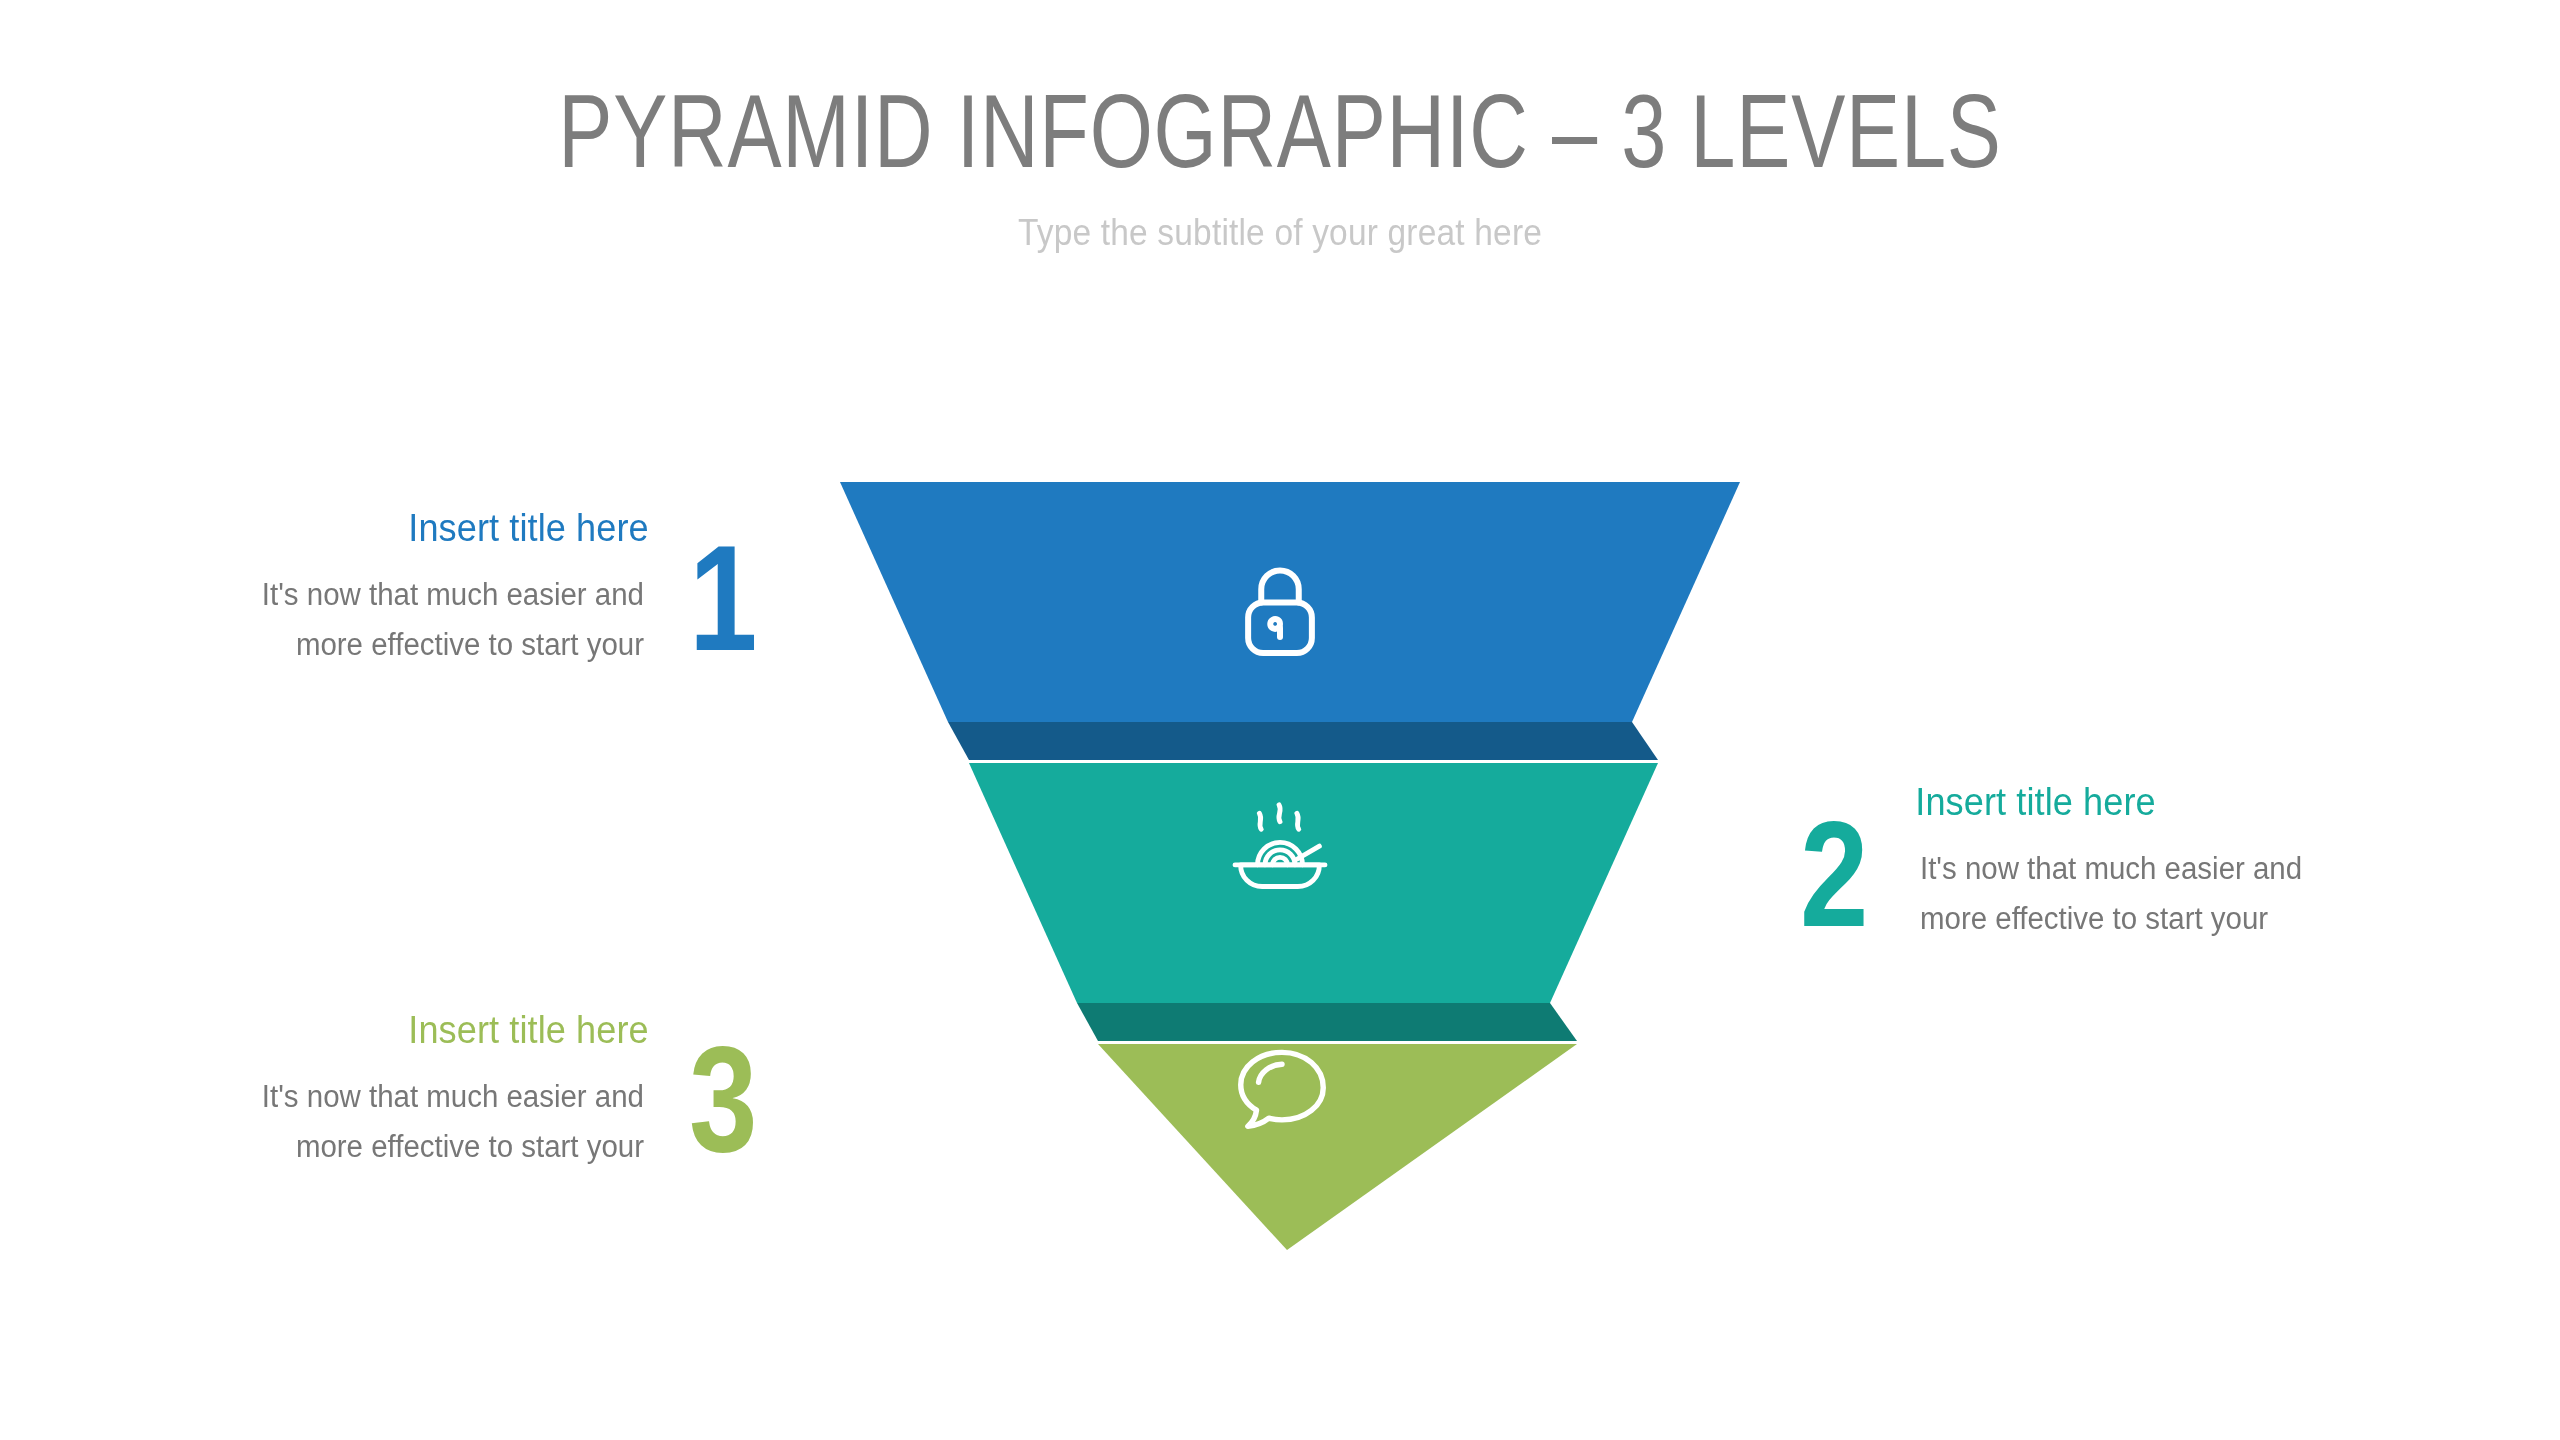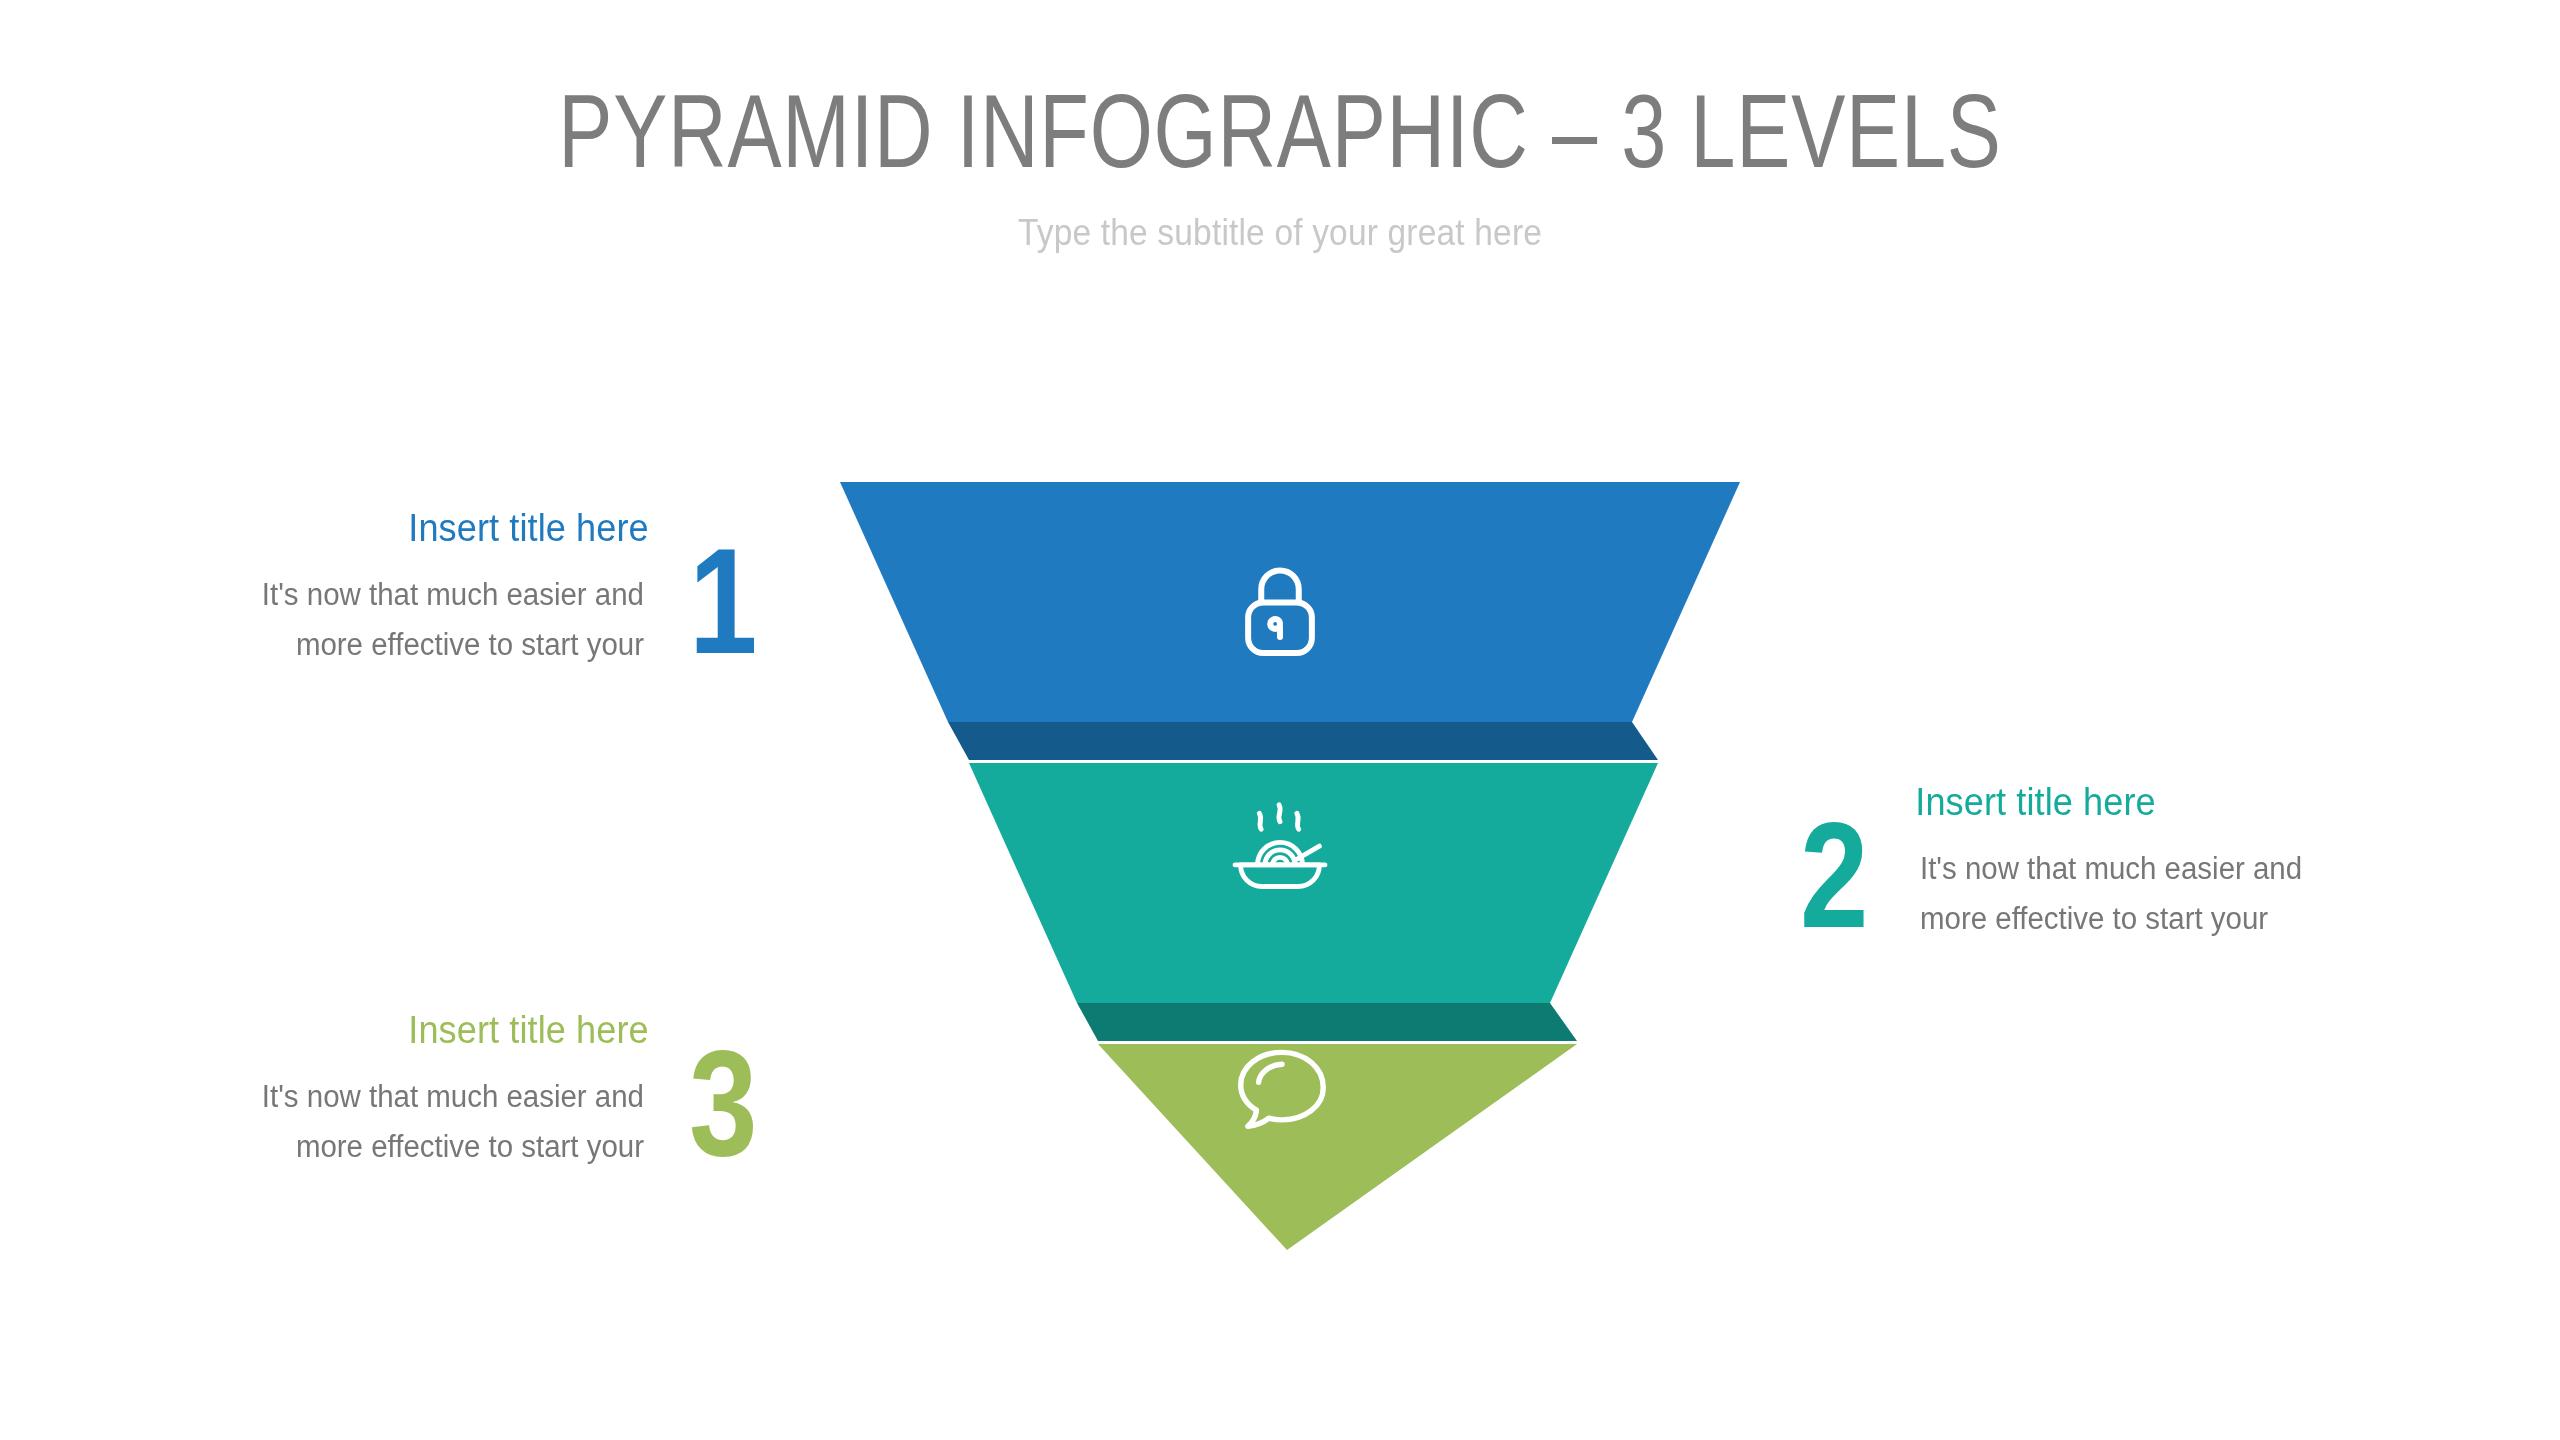--- a/index.html
+++ b/index.html
@@ -81,21 +81,21 @@
   }
   #icon-1 { left: 460px; top: 148px; }
   #icon-2 { left: 460px; top: 388px; }
   #icon-3 { left: 462px; top: 628px; }
   .seg-icon svg { display: block; width: 120px; height: 120px; }
 
   
   .level-block {
     position: absolute;
     display: flex;
-    align-items: flex-end;
+    align-items: center;
   }
   .level-text {
     display: flex;
     flex-direction: column;
   }
   .level-title {
     font-size: 38px;
     font-weight: 400;
     line-height: 1.1;
     letter-spacing: 0.1px;

